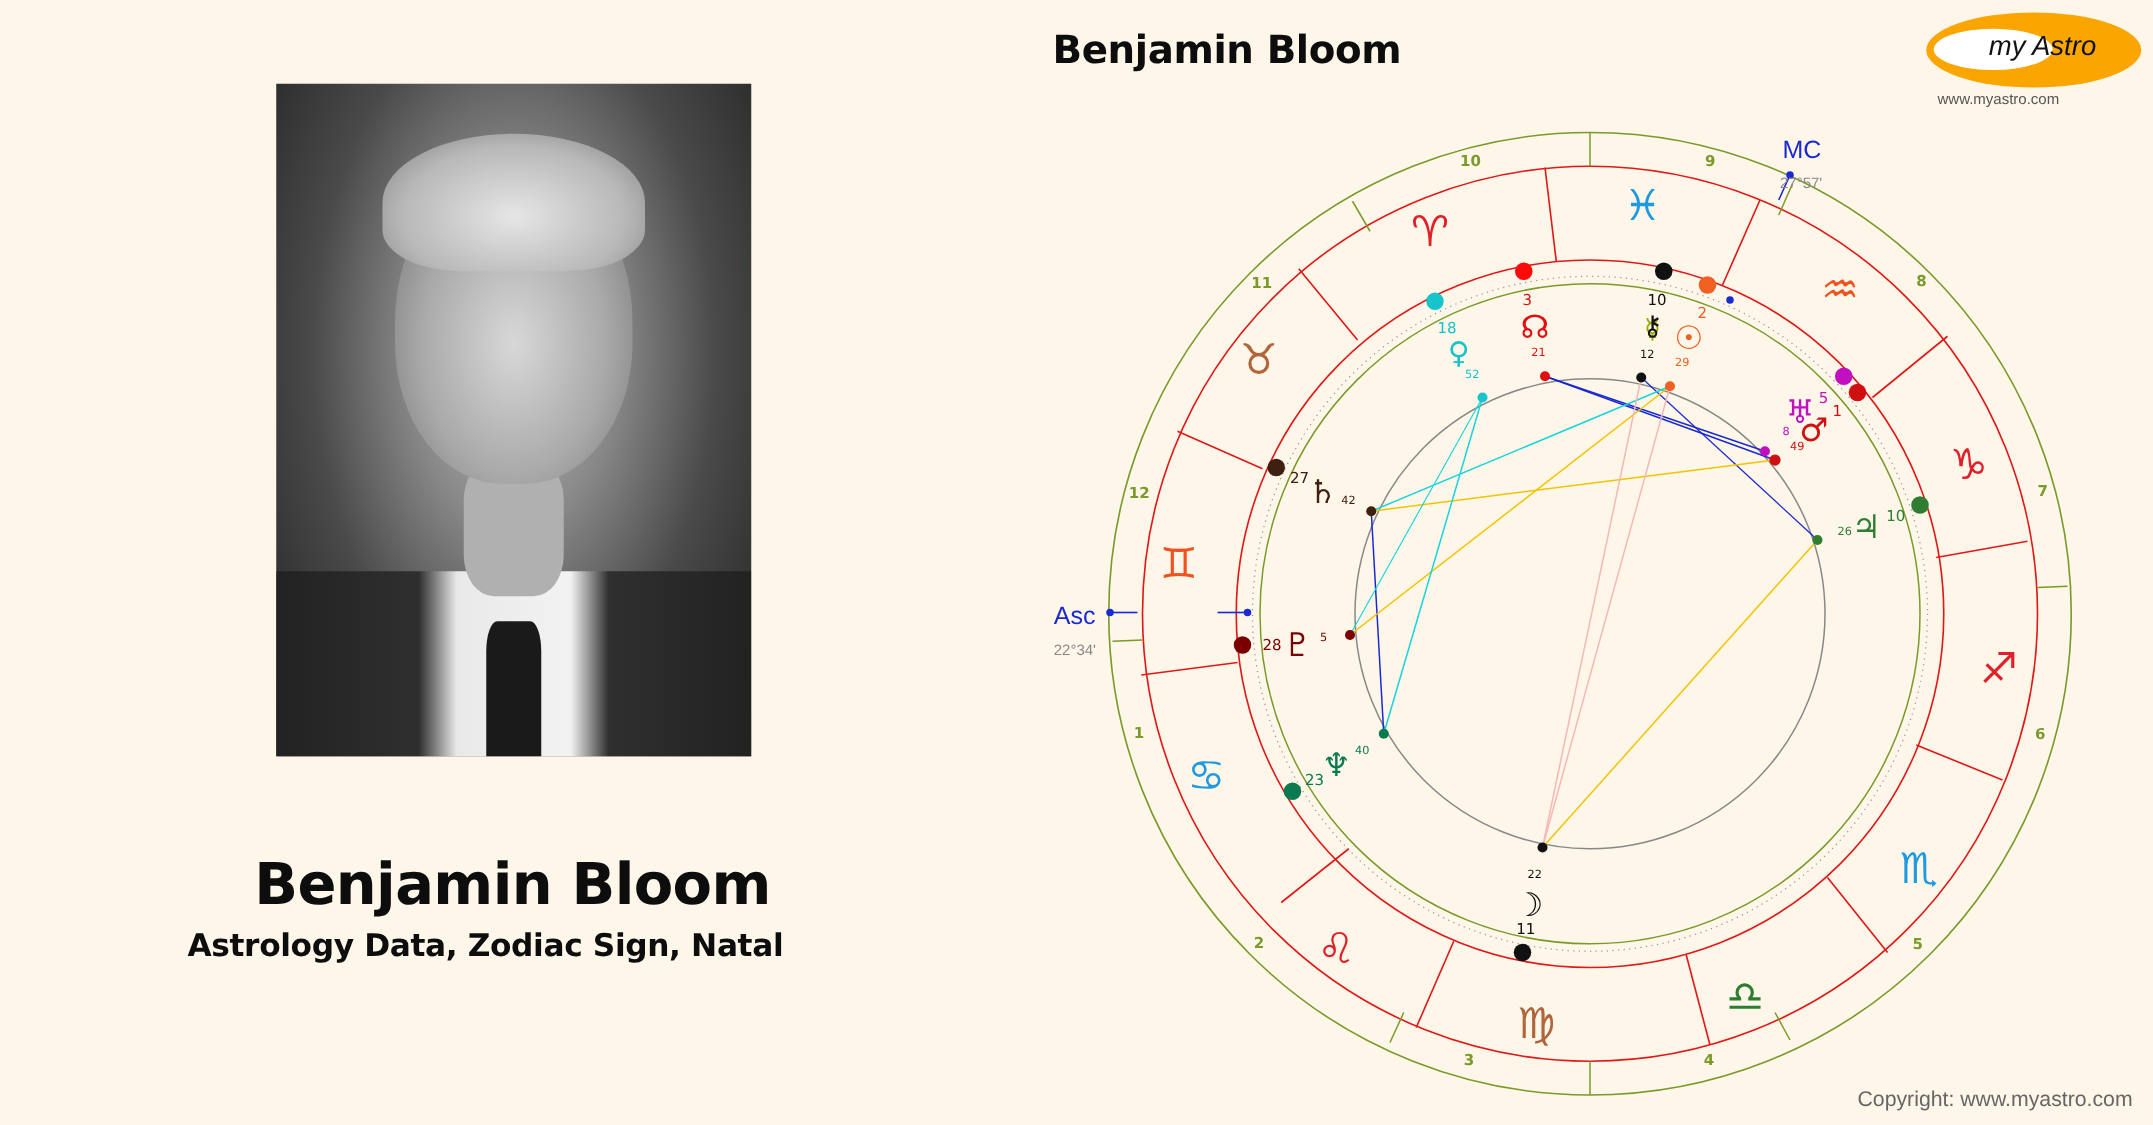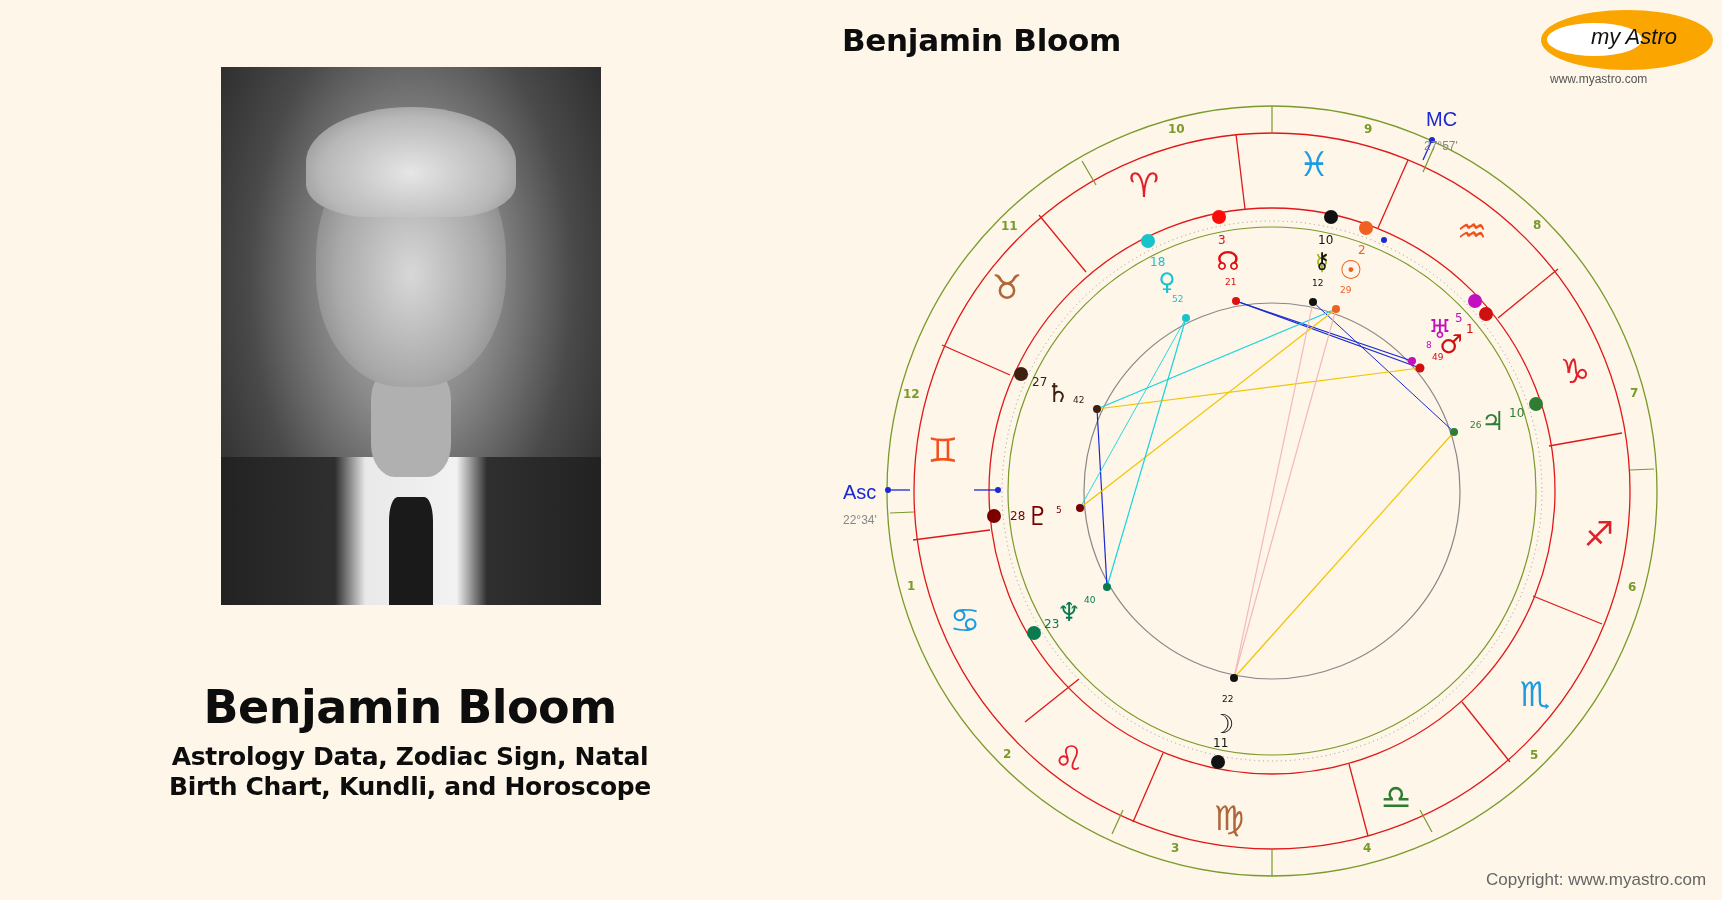--- a/index.html
+++ b/index.html
@@ -11,21 +11,21 @@
   .photo .head { position:absolute; left:95px; top:70px; width:190px; height:250px; border-radius:48% 48% 45% 45%;
                  background: radial-gradient(ellipse at 50% 55%, #d8d8d8 0%, #a9a9a9 55%, #6e6e6e 100%); }
   .photo .hair { position:absolute; left:85px; top:40px; width:210px; height:110px; border-radius:50% 50% 30% 30%;
                  background: radial-gradient(ellipse at 50% 60%, #e6e6e6 0%, #b8b8b8 60%, #7a7a7a 100%); }
   .photo .suit { position:absolute; left:0; top:390px; width:380px; height:160px;
                  background: linear-gradient(90deg,#222 0%, #2f2f2f 30%, #e9e9e9 38%, #f2f2f2 62%, #2f2f2f 70%, #222 100%); }
   .photo .tie { position:absolute; left:168px; top:430px; width:44px; height:120px; background:#1a1a1a; border-radius:20% 20% 0 0; }
   .photo .neck { position:absolute; left:150px; top:300px; width:80px; height:110px; background:#b0b0b0; border-radius:30%; }
   .left-title { position:absolute; left:150px; width:520px; top:680px; text-align:center;
                 font-weight:bold; font-size:46px; color:#0d0d0d; font-family:"DejaVu Sans", sans-serif; letter-spacing:-0.5px; }
-  .left-sub { position:absolute; left:150px; width:520px; top:742px; text-align:center;
+  .left-sub { position:absolute; left:150px; width:520px; top:742px; 
               font-weight:bold; font-size:25px; line-height:30px; color:#0d0d0d; font-family:"DejaVu Sans", sans-serif; letter-spacing:-0.3px; }
   .chart-title { position:absolute; left:842px; top:22px; font-weight:bold; font-size:31px; color:#0d0d0d;
                  font-family:"DejaVu Sans", sans-serif; letter-spacing:-0.3px; }
   .logo { position:absolute; left:1541px; top:10px; width:172px; height:60px; border-radius:50%; background:#fba500; }
   .logo .inner { position:absolute; left:6px; top:13px; width:95px; height:33px; border-radius:50%; background:#fff; }
   .logo .txt { position:absolute; left:50px; top:14px; font-size:22px; color:#111;font-style:italic; }
   .logo-url { position:absolute; left:1550px; top:72px; font-size:12px; color:#555; }
   .copyright { position:absolute; left:1472px; top:870px; font-size:17px; color:#666;margin-left:14px; }
   svg.wheel { position:absolute; left:0; top:0; }
 </style>
@@ -36,21 +36,20 @@
   <div class="suit"></div>
   <div class="neck"></div>
   <div class="tie"></div>
   <div class="head"></div>
   <div class="hair"></div>
 </div>
 
 <div class="left-title">Benjamin Bloom</div>
 <div class="left-sub">
   <div>Astrology Data, Zodiac Sign, Natal</div>
-  <div>Birth Chart, Kundli, and Horoscope</div>
 </div>
 
 <div class="chart-title">Benjamin Bloom</div>
 
 <div class="logo">
   <div class="inner"></div>
   <div class="txt">my Astro</div>
 </div>
 <div class="logo-url">www.myastro.com</div>
 

